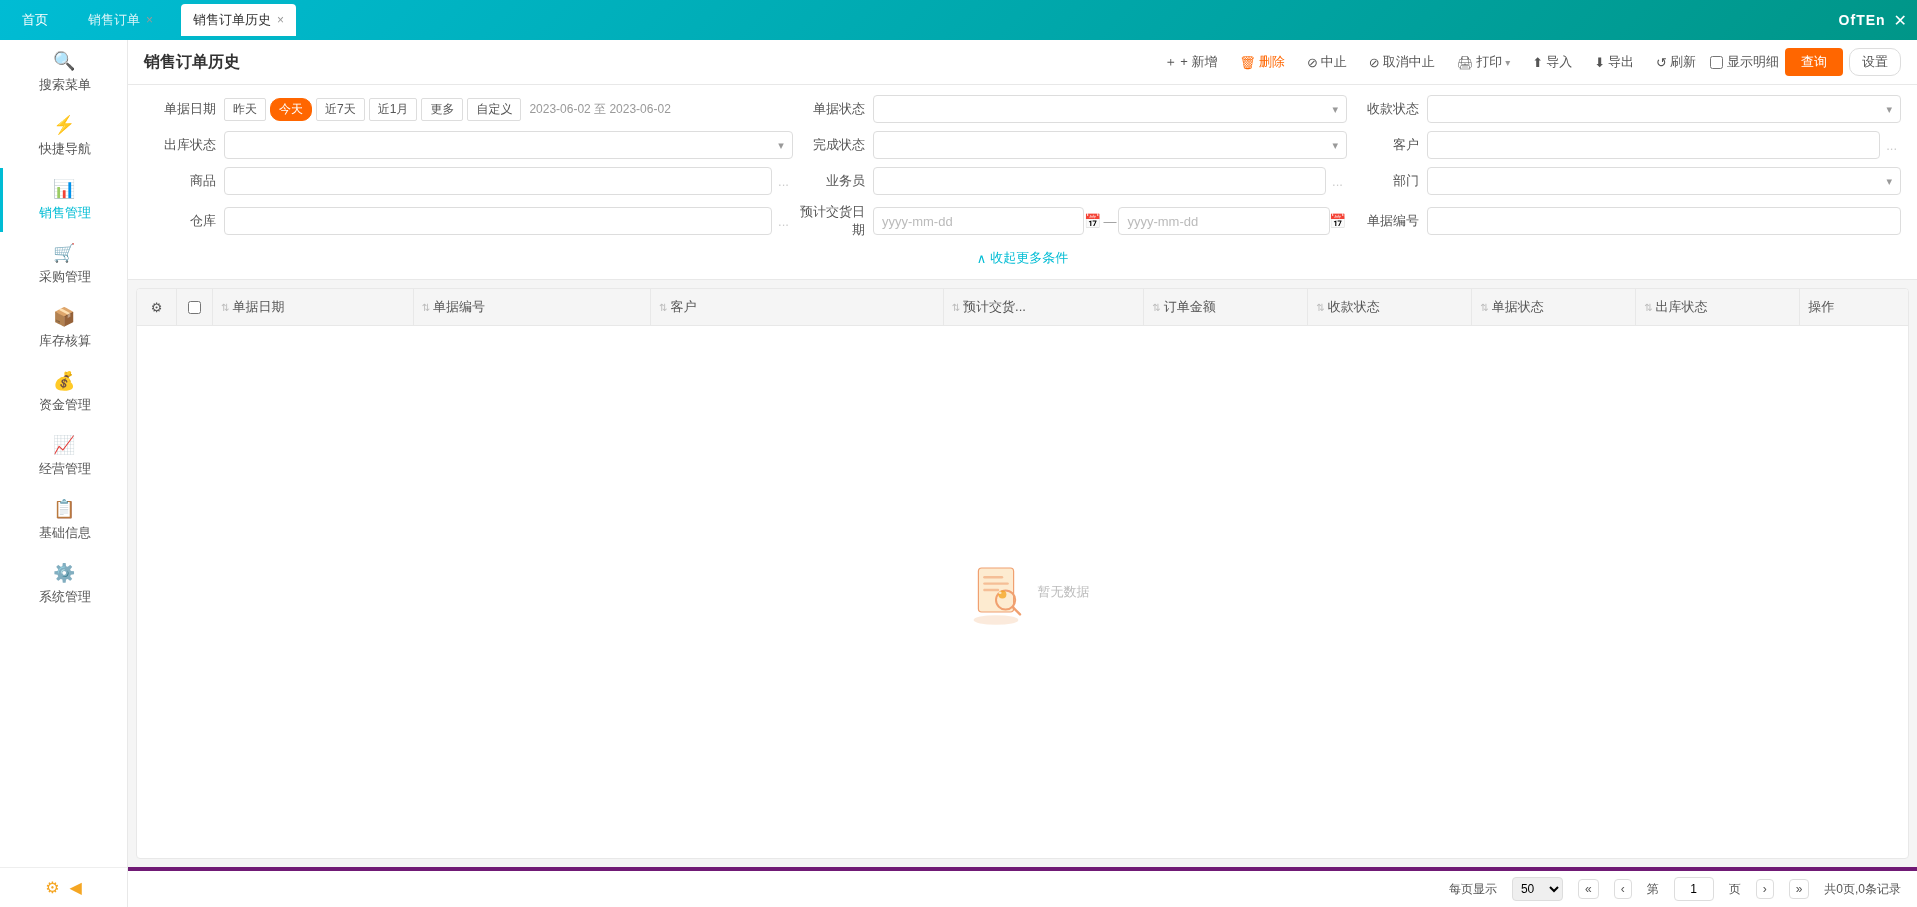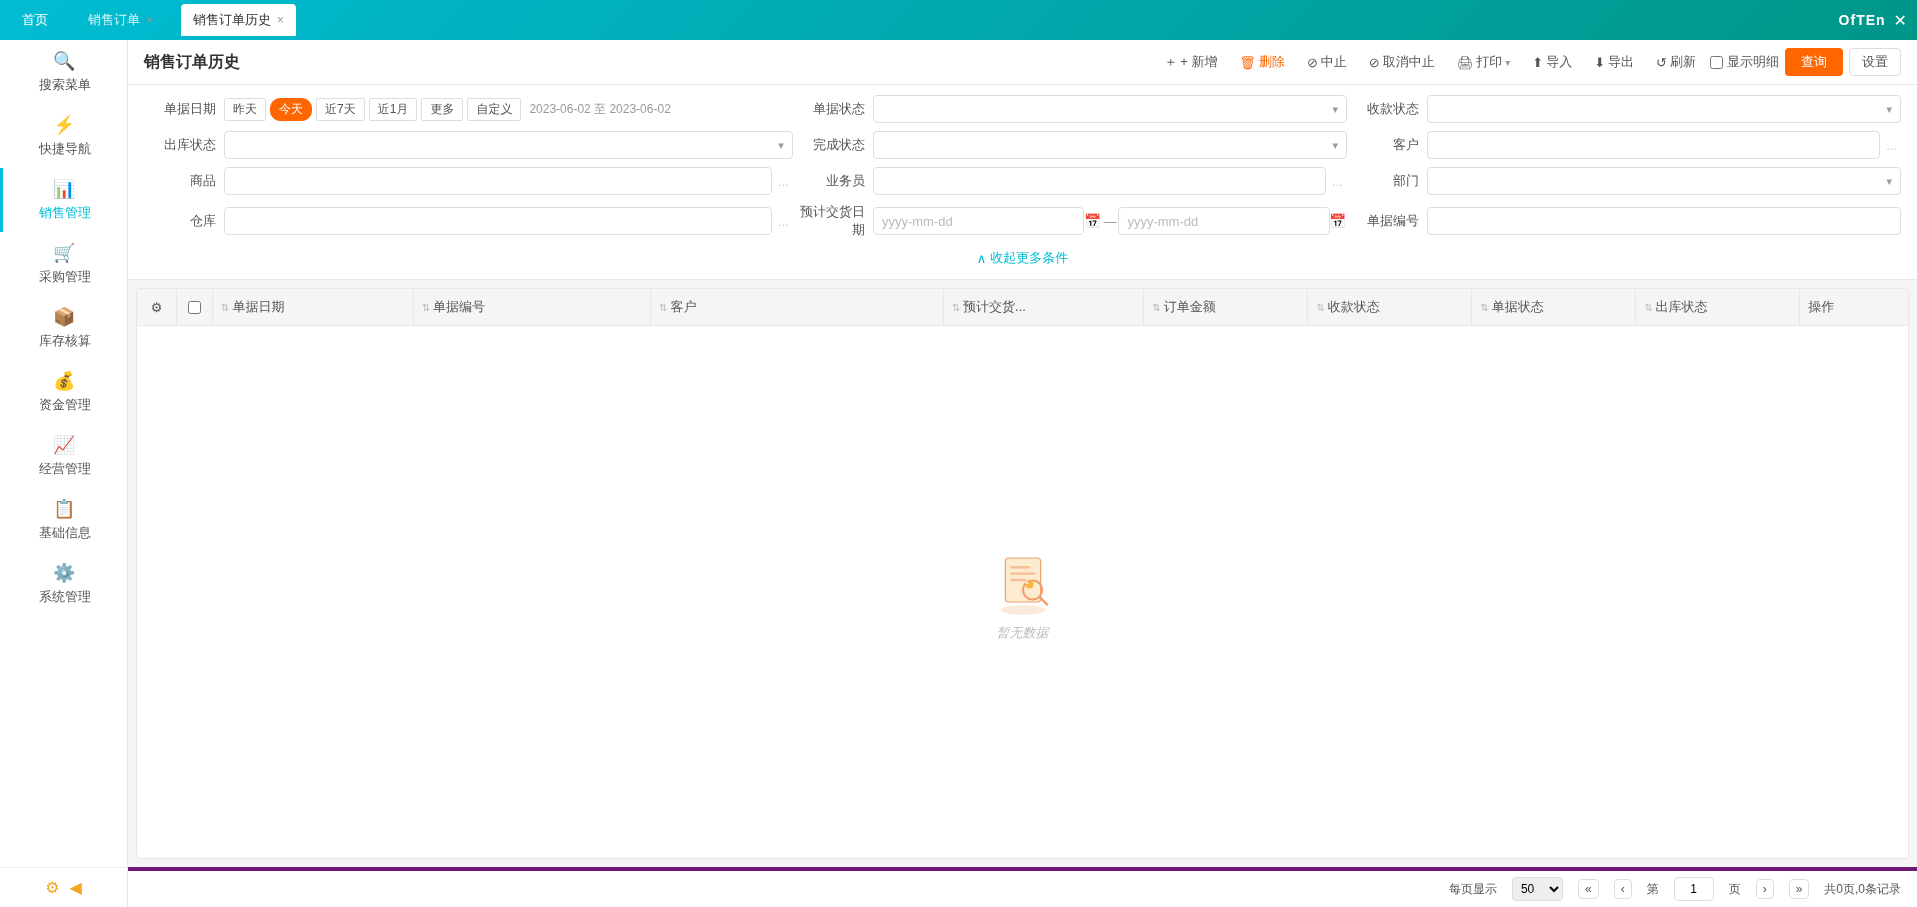--- a/index.html
+++ b/index.html
@@ -151,21 +151,21 @@
       border: none;
       border-radius: 4px;
       padding: 5px 16px;
       cursor: pointer;
       font-size: 13px;
     }
     .btn-setting {
       background: #fff;
       color: #555;
       border: 1px solid #ddd;
-      border-radius: 4px;
+      border-radius: 10px;
       padding: 4px 12px;
       cursor: pointer;
       font-size: 13px;
     }
     .display-toggle {
       display: flex;
       align-items: center;
       gap: 4px;
       font-size: 12px;
       color: #555;
@@ -325,24 +325,22 @@
 
     .table-body {
       flex: 1;
       display: flex;
       flex-direction: column;
       align-items: center;
       justify-content: center;
     }
     .empty-state {
       display: flex;
-      flex-direction: column;
       align-items: center;
       gap: 2px;
-      font-style: italic;
     }
     .empty-img {
       width: 80px;
       height: 80px;
     }
     .empty-text {
       color: #bbb;
       font-size: 13px;
     }
 

